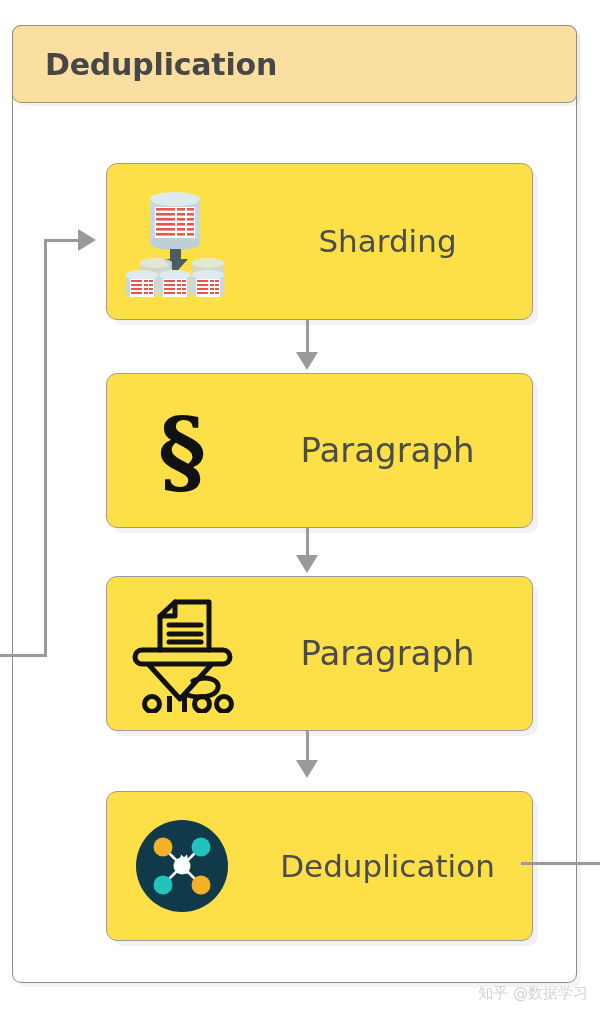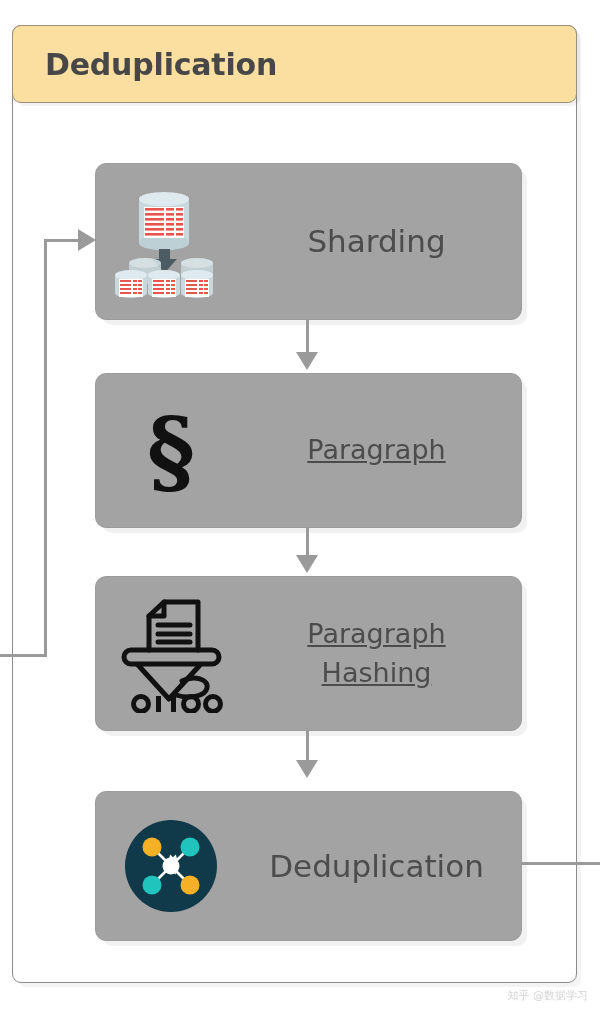--- a/index.html
+++ b/index.html
@@ -49,24 +49,24 @@
     font-size: 30px;
     font-weight: bold;
     color: #474747;
     letter-spacing: -0.2px;
     font-family: "DejaVu Sans", sans-serif;
   }
 
   
   .step-card {
     position: absolute;
-    left: 95px;
+    left: 106px;
     width: 427px;
     box-sizing: border-box;
-    background: #a3a3a3;
+    background: #fde047;
     border: 1.3px solid #9c9c9c;
     border-radius: 11px;
     box-shadow: 6px 6px 0 -1px rgba(0,0,0,0.055);
     display: flex;
     align-items: center;
   }
   #card-sharding   { top: 163px; height: 157px; }
   #card-paragraph-normalization { top: 373px; height: 155px; }
   #card-paragraph-hashing       { top: 576px; height: 155px; }
   #card-deduplication           { top: 791px; height: 150px; }
@@ -80,21 +80,21 @@
   }
   .card-label {
     flex: 1;
     text-align: center;
     font-size: 31px;
     line-height: 1.42;
     color: #4c4c4c;
     padding-right: 14px;
     font-family: "DejaVu Sans", sans-serif;
   }
-  .card-label.two-line { font-size: 27px; text-decoration: underline; }
+  .card-label.two-line { font-size: 34px; }
 
   
   .section-glyph {
     font-family: "DejaVu Serif", serif;
     font-size: 92px;
     font-weight: bold;
     color: #111111;
     line-height: 1;
   }
 
@@ -119,21 +119,21 @@
     border-top: 11px solid transparent;
     border-bottom: 11px solid transparent;
     border-left: 18px solid #9a9a9a;
   }
 
   
   #watermark {
     position: absolute;
     right: 12px;
     bottom: 8px;
-    font-size: 11px;
+    font-size: 15px;
     color: #d2d2d2;
     font-family: "DejaVu Sans", sans-serif;
     white-space: nowrap;
   }
 </style>
 </head>
 <body>
 
 <div id="group-container"></div>
 
@@ -284,21 +284,20 @@
         <ellipse cx="25" cy="109" rx="7.5" ry="7.5" fill="none" stroke-width="5"></ellipse>
         <rect x="40" y="101" width="5" height="16" stroke="none"></rect>
         <rect x="55" y="101" width="5" height="16" stroke="none"></rect>
         <ellipse cx="75" cy="109" rx="7.5" ry="7.5" fill="none" stroke-width="5"></ellipse>
         <ellipse cx="97" cy="109" rx="7.5" ry="7.5" fill="none" stroke-width="5"></ellipse>
       </g>
     </svg>
   </div>
   <div class="card-label two-line">
     <div>Paragraph</div>
-    <div>Hashing</div>
   </div>
 </div>
 
 <div class="conn-line conn-v" style="left:306px; top:731px; height:33px;"></div>
 <div class="arrow-down" style="left:296px; top:760px;"></div>
 
 <div class="step-card" id="card-deduplication">
   <div class="card-icon">
     <svg width="96" height="96" viewBox="0 0 96 96" aria-hidden="true">
       <circle cx="48" cy="48" r="46" fill="#10394a"></circle>

